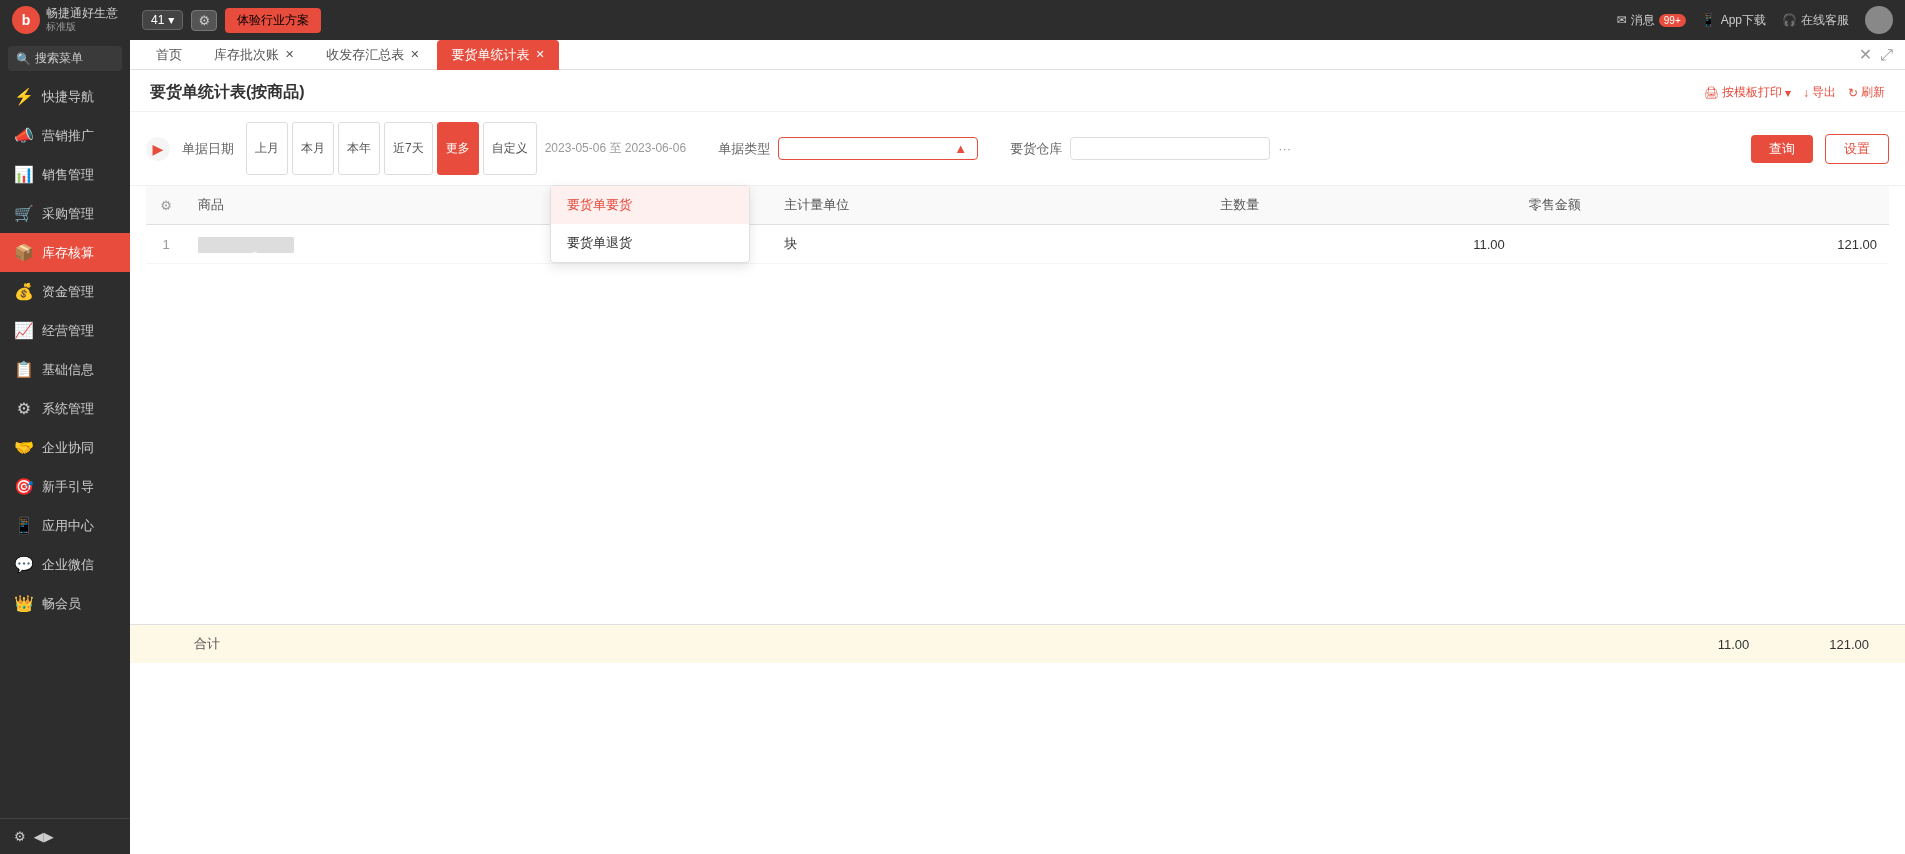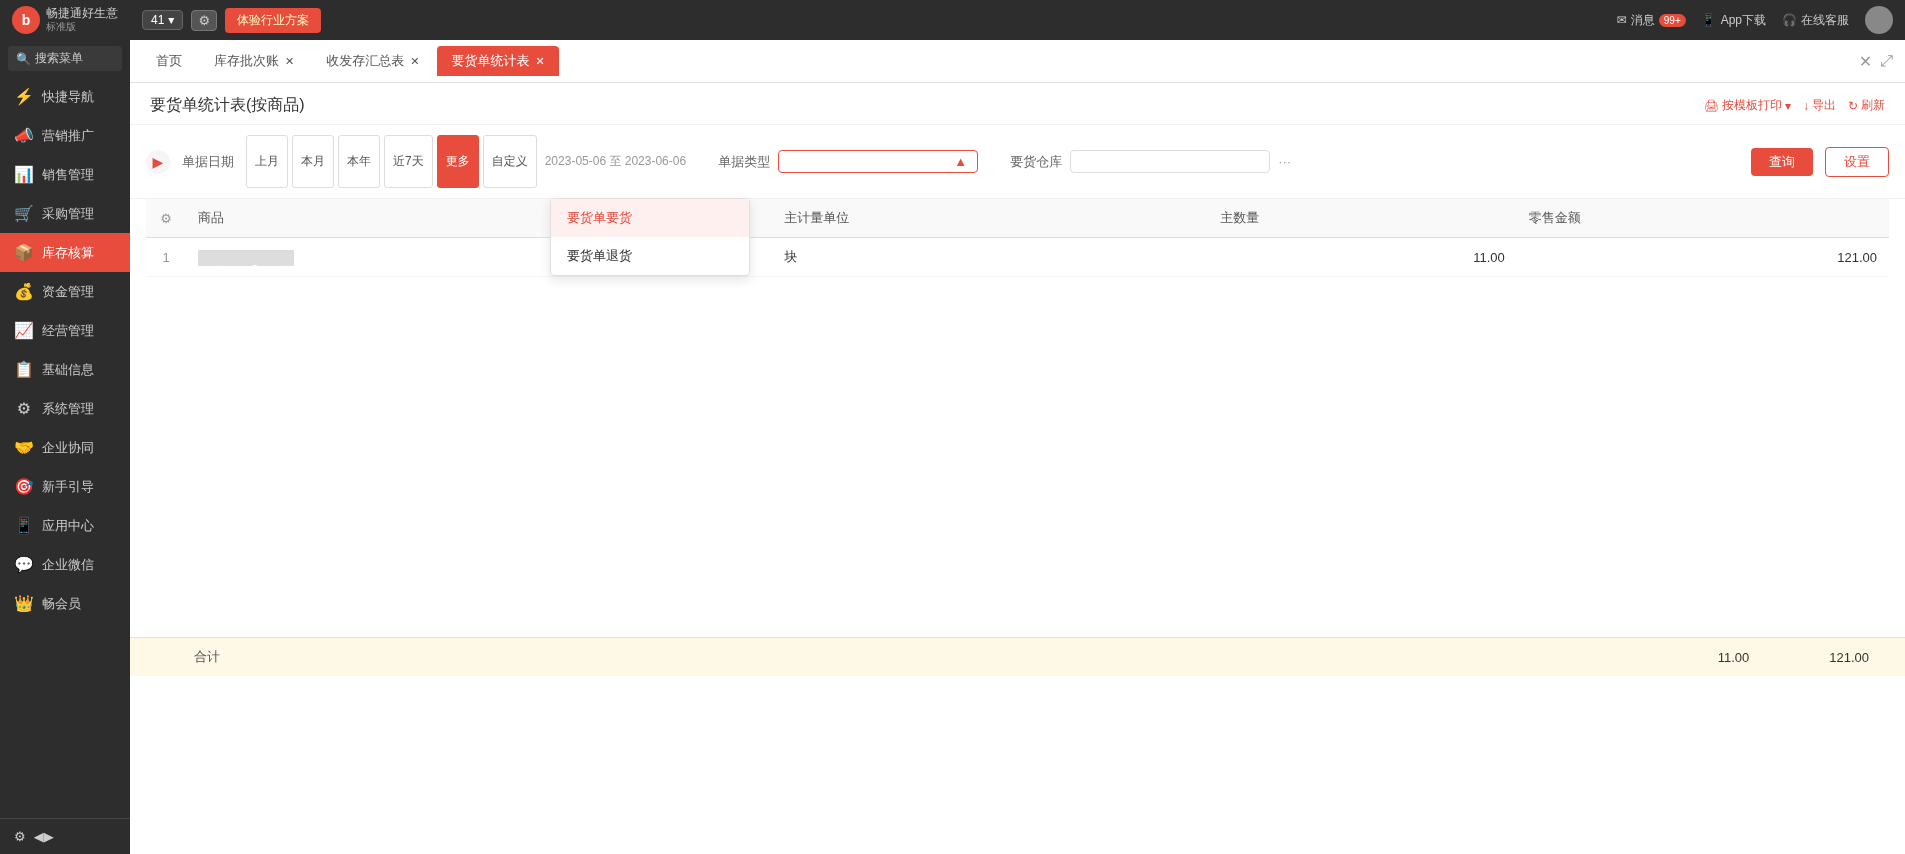--- a/index.html
+++ b/index.html
@@ -61,21 +61,21 @@
       border-radius: 4px;
       padding: 2px 6px;
       color: #ccc;
       cursor: pointer;
     }
     .industry-btn {
       background: #e74c3c;
       border: none;
       border-radius: 4px;
       padding: 4px 12px;
-      color: #fef9c3;
+      color: #000000;
       font-size: 12px;
       cursor: pointer;
     }
 
     .header-right {
       display: flex;
       align-items: center;
       gap: 16px;
       color: #ccc;
       font-size: 12px;
@@ -152,21 +152,21 @@
       overflow: hidden;
     }
 
     
     .tab-bar {
       background: #fff;
       display: flex;
       align-items: center;
       border-bottom: 1px solid #e0e0e0;
       padding: 0 12px;
-      height: 43px;
+      height: 30px;
       flex-shrink: 0;
       gap: 4px;
     }
     .tab-item {
       padding: 6px 14px;
       font-size: 13px;
       cursor: pointer;
       color: #555;
       display: flex;
       align-items: center;
@@ -193,21 +193,21 @@
     }
 
     
     .page-title-bar {
       padding: 12px 20px 8px;
       border-bottom: 1px solid #f0f0f0;
       display: flex;
       align-items: center;
       justify-content: space-between;
     }
-    .page-title { font-size: 16px; font-weight: normal; color: #333; }
+    .page-title { font-size: 16px; font-weight: bold; color: #333; }
     .page-actions { display: flex; align-items: center; gap: 12px; }
     .page-action-btn {
       font-size: 12px;
       color: #e74c3c;
       cursor: pointer;
       display: flex;
       align-items: center;
       gap: 3px;
     }
 

